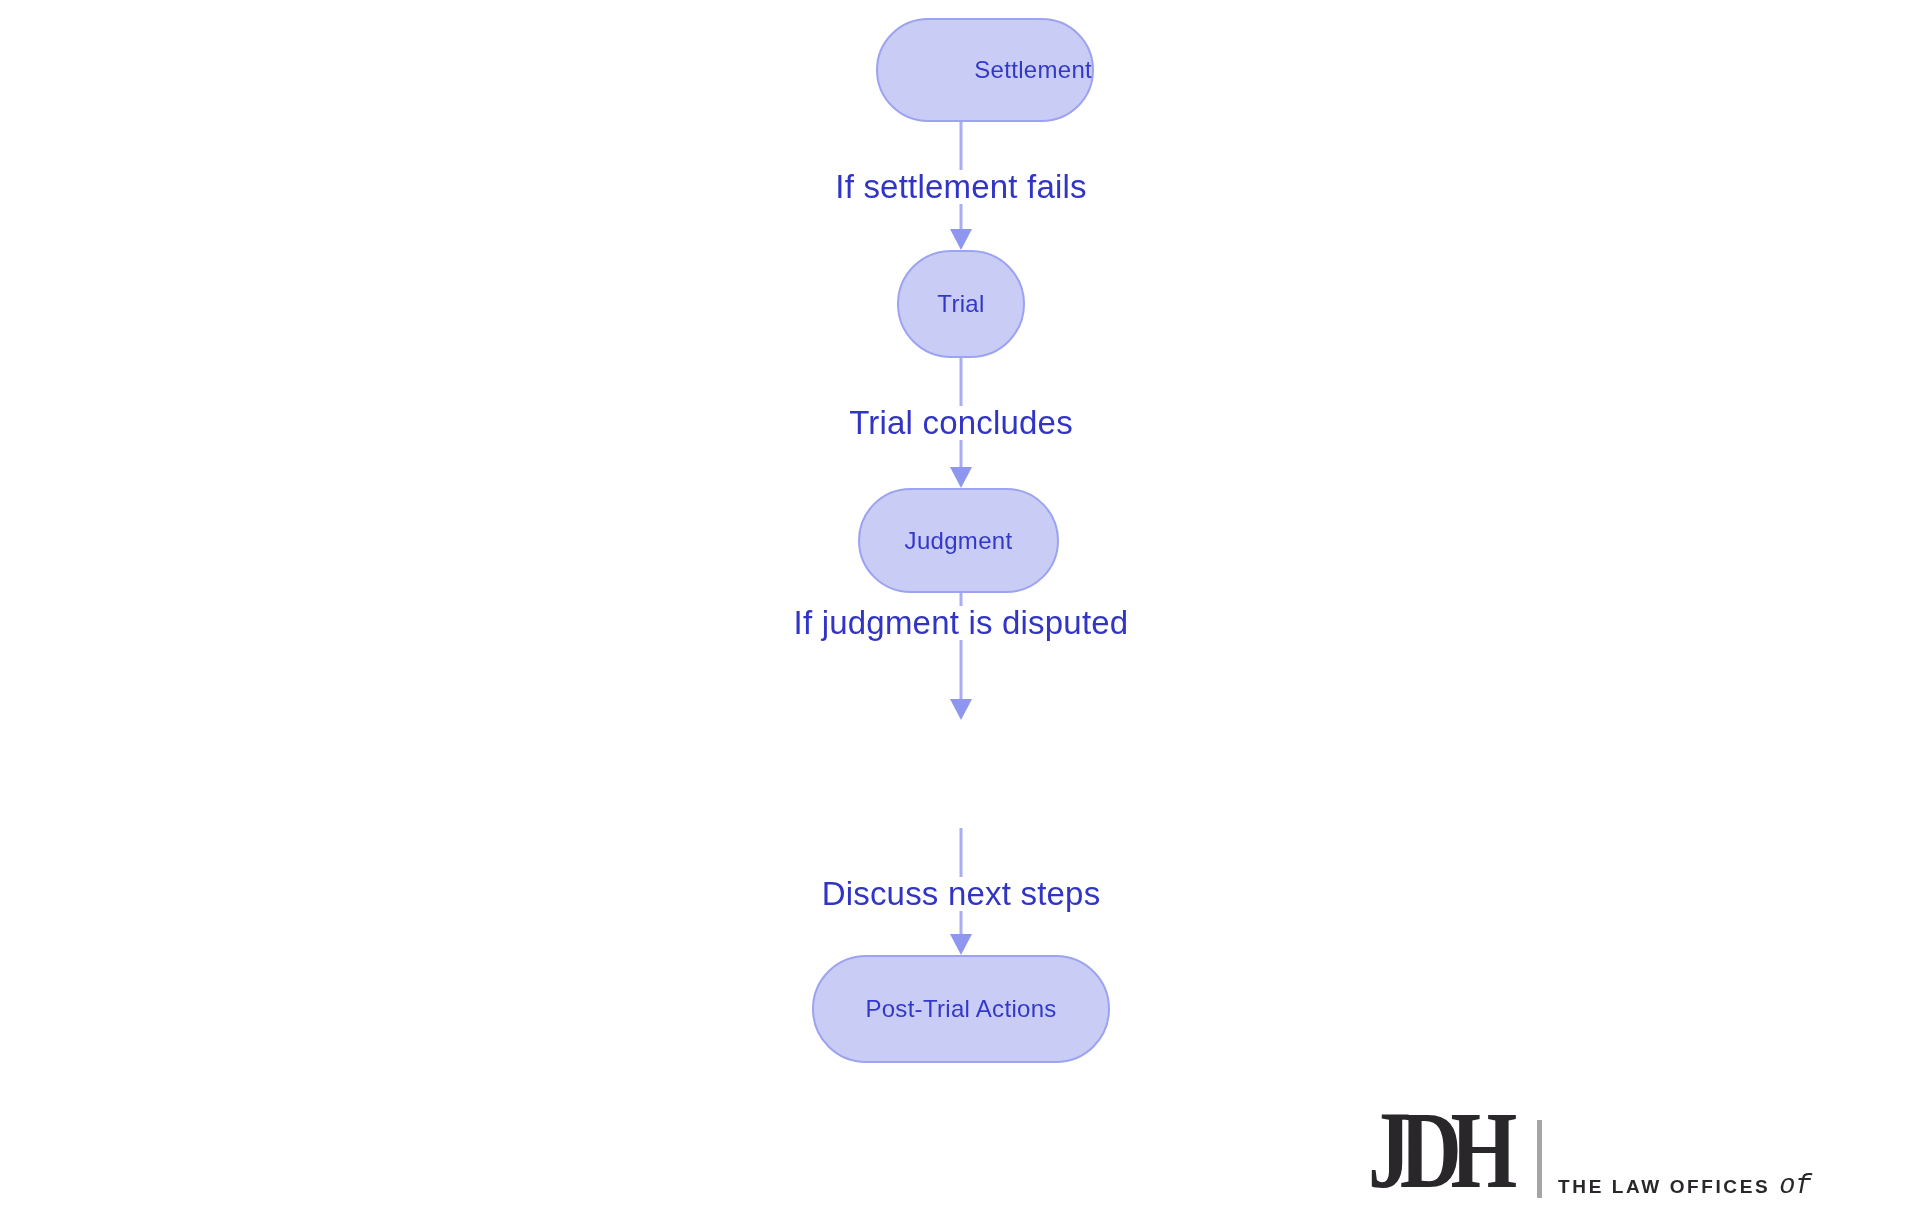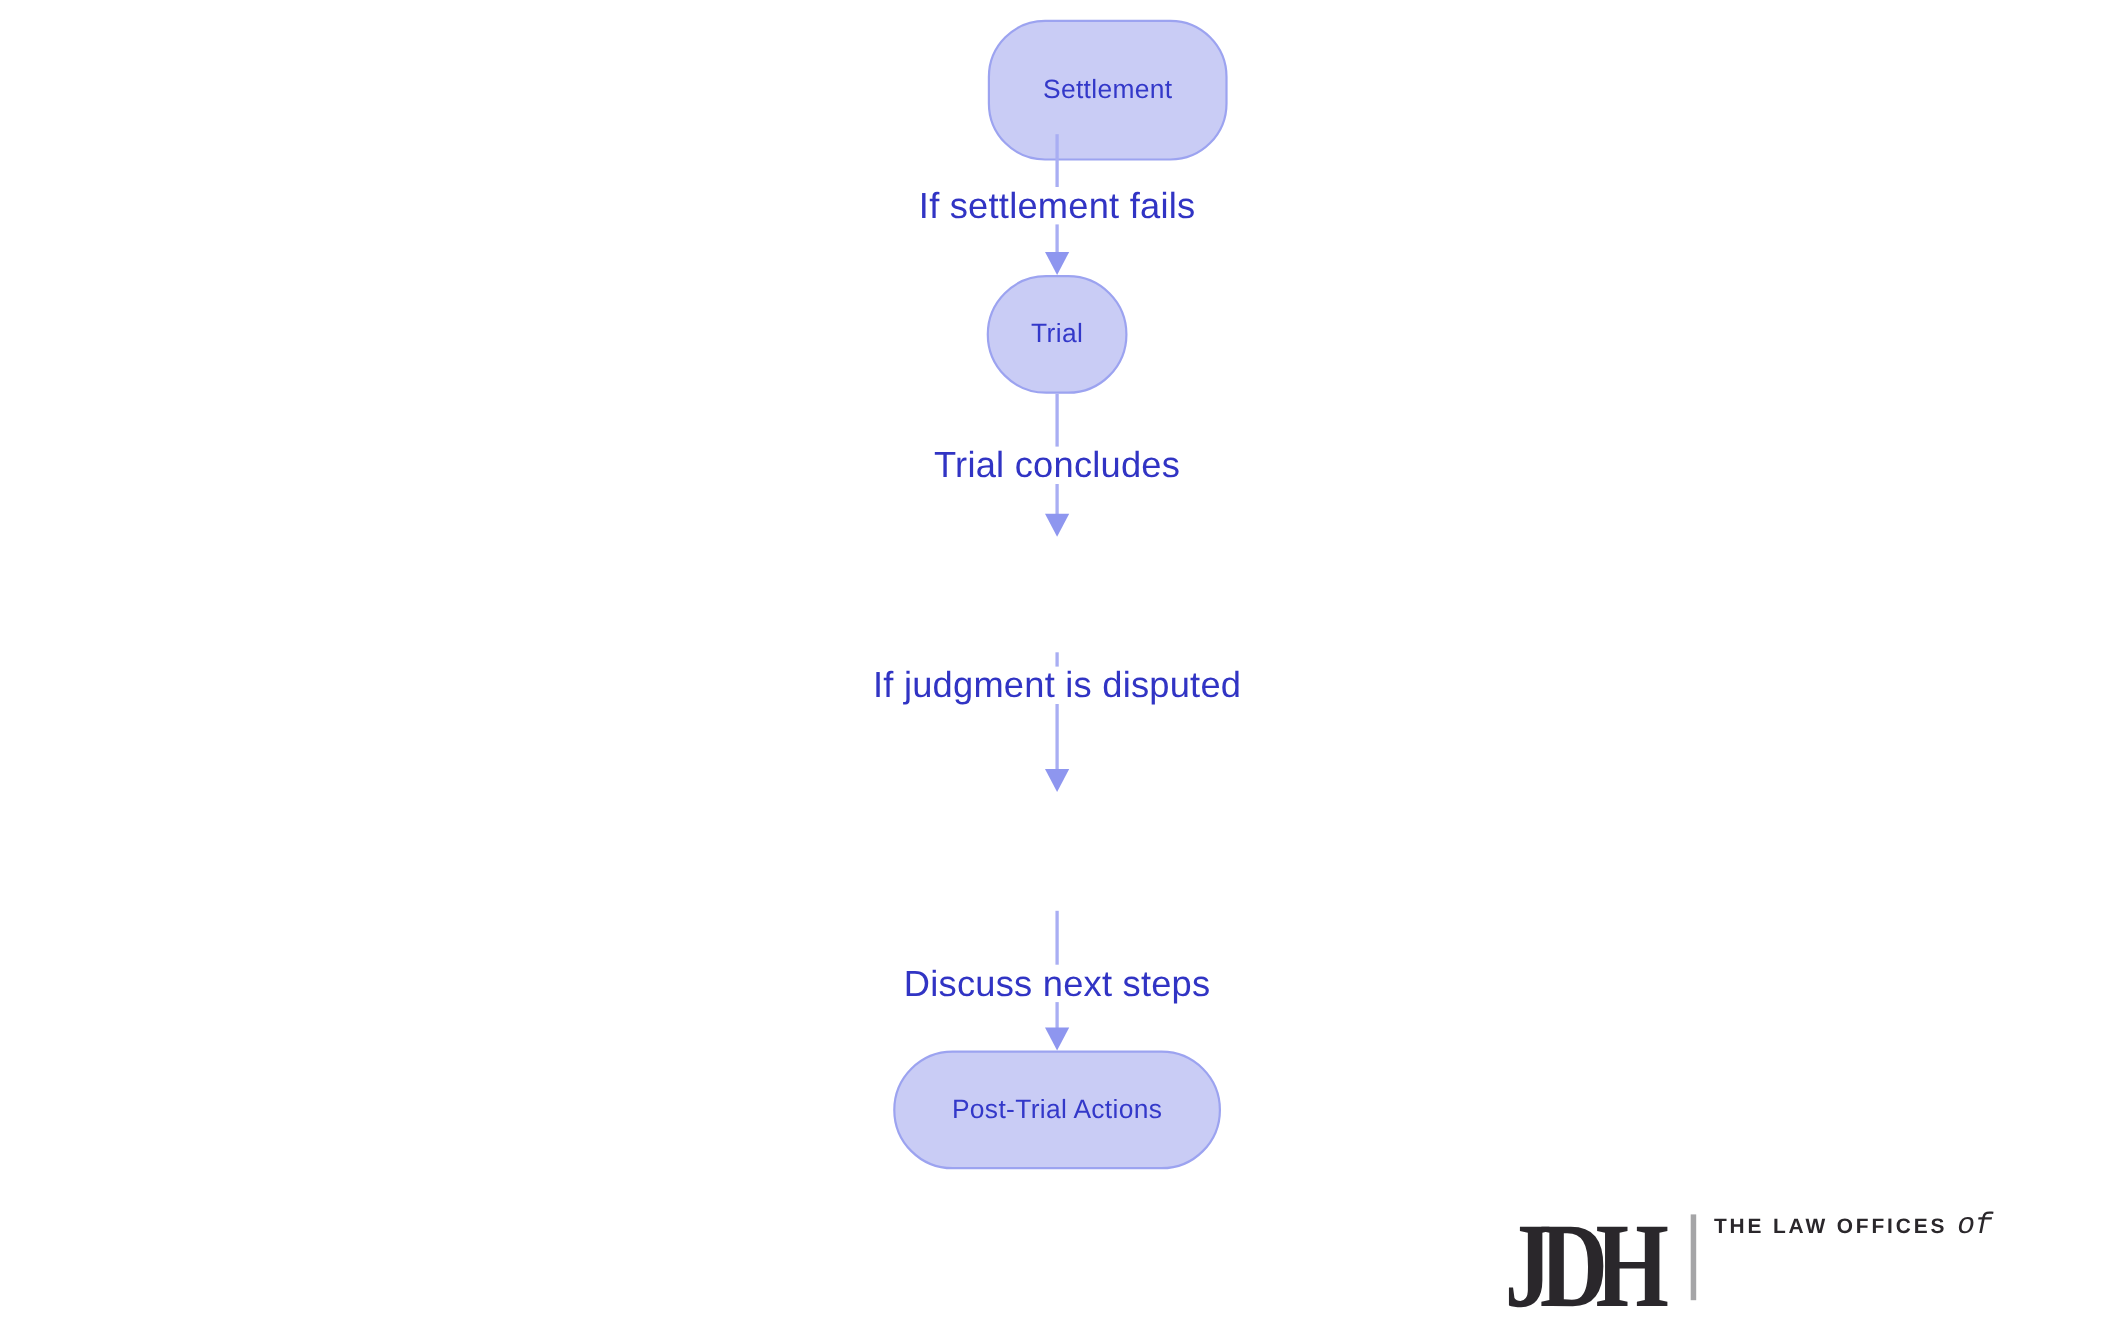--- a/index.html
+++ b/index.html
@@ -18,21 +18,21 @@
     background: var(--node-fill);
     border: 2px solid var(--node-border);
     display: flex;
     align-items: center;
     justify-content: center;
     color: var(--node-text);
     font-size: 24px;
     letter-spacing: 0.3px;
     white-space: nowrap;
   }
-  .n1 { left: 898px; top:  18px; width: 218px; height: 128px; border-radius: 52px; }
+  .n1 { left: 876px; top:  18px; width: 218px; height: 104px; border-radius: 52px; justify-content: flex-end; }
   .n2 { left: 897px; top: 250px; width: 128px; height: 108px; border-radius: 54px; }
   .n3 { left: 858px; top: 488px; width: 201px; height: 105px; border-radius: 53px; }
   .n4 { left: 878px; top: 720px; width: 165px; height: 108px; border-radius: 54px; }
   .n5 { left: 812px; top: 955px; width: 298px; height: 108px; border-radius: 54px; }
 
   
   .edge { position: absolute; left: 944px; width: 34px; }
   .edge .line {
     position: absolute;
     left: 50%;
@@ -75,21 +75,21 @@
   .l2 { top: 406px; }
   .l3 { top: 606px; }
   .l4 { top: 877px; }
 
   
   .logo {
     position: absolute;
     left: 1368px;
     top: 1104px;
     display: flex;
-    align-items: flex-start;
+    align-items: flex-end;
   }
   .monogram {
     font-family: "Liberation Serif", serif;
     font-weight: bold;
     font-size: 110px;
     line-height: 0.85;
     letter-spacing: -0.13em;
     transform: scaleX(0.78);
     transform-origin: left center;
     color: var(--logo-ink);
@@ -136,20 +136,23 @@
 <body>
 
 <div class="canvas">
 
   <div class="node n1">
     <span>Settlement</span>
   </div>
   <div class="node n2">
     <span>Trial</span>
   </div>
+  <div class="node n3">
+    <span>Judgment</span>
+  </div>
   <div class="node n5">
     <span>Post-Trial Actions</span>
   </div>
 
   <div class="edge e1">
     <div class="line"></div>
     <div class="arrowhead"></div>
   </div>
   <div class="edge e2">
     <div class="line"></div>

